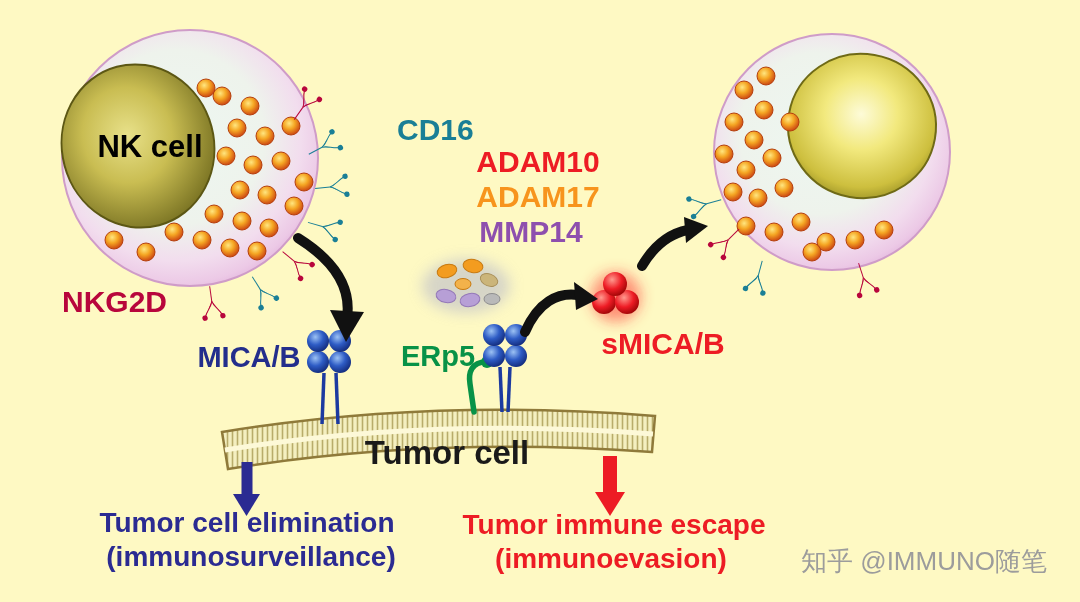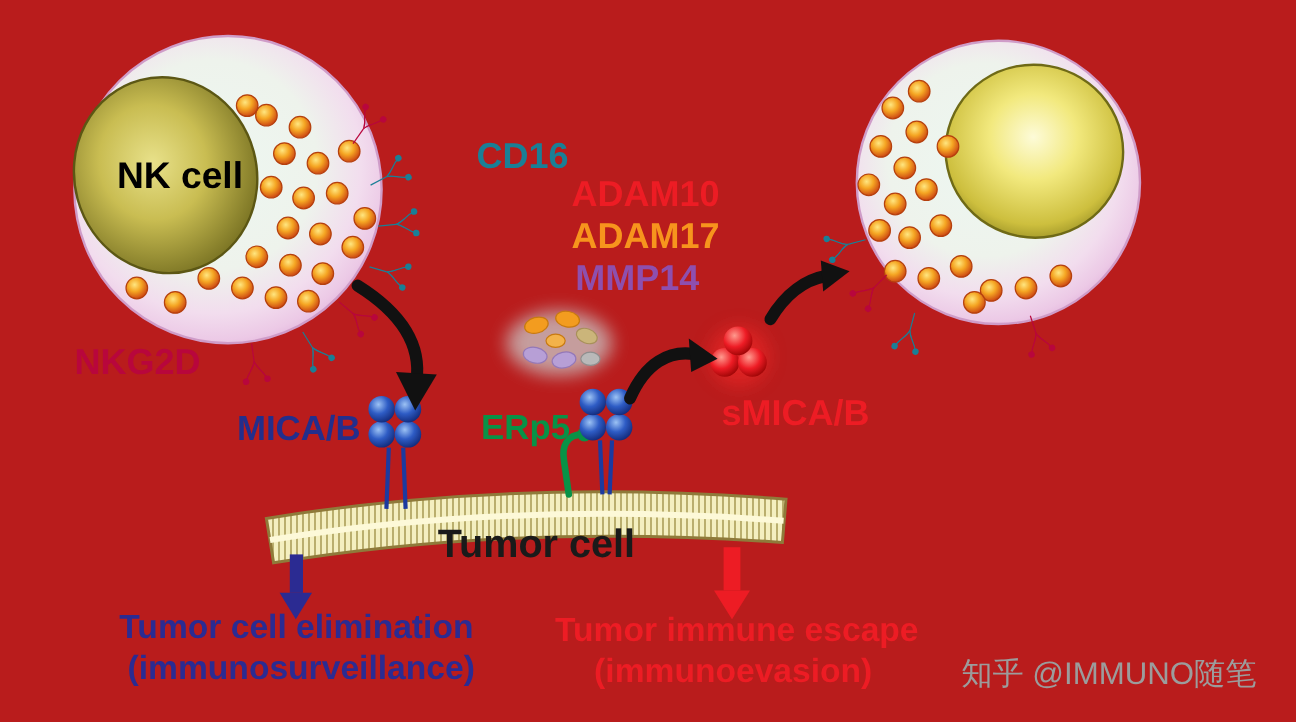--- a/index.html
+++ b/index.html
@@ -1,20 +1,20 @@
 <!DOCTYPE html>
 <html><head>
 <meta charset="utf-8">
 <style>
   html, body { margin: 0; padding: 0; background: #ffffff; }
   #canvas-wrap {
     position: relative;
     width: 1080px;
     height: 602px;
-    background: #b91c1c;
+    background: #fef9c3;
     overflow: hidden;
     font-family: "Liberation Sans", sans-serif;
   }
   svg text {
     font-family: "Liberation Sans", sans-serif;
   }
   .rec-teal  { stroke: #1a7f96; fill: #1a7f96; }
   .rec-maroon{ stroke: #b8063c; fill: #b8063c; }
 </style>
 </head>

